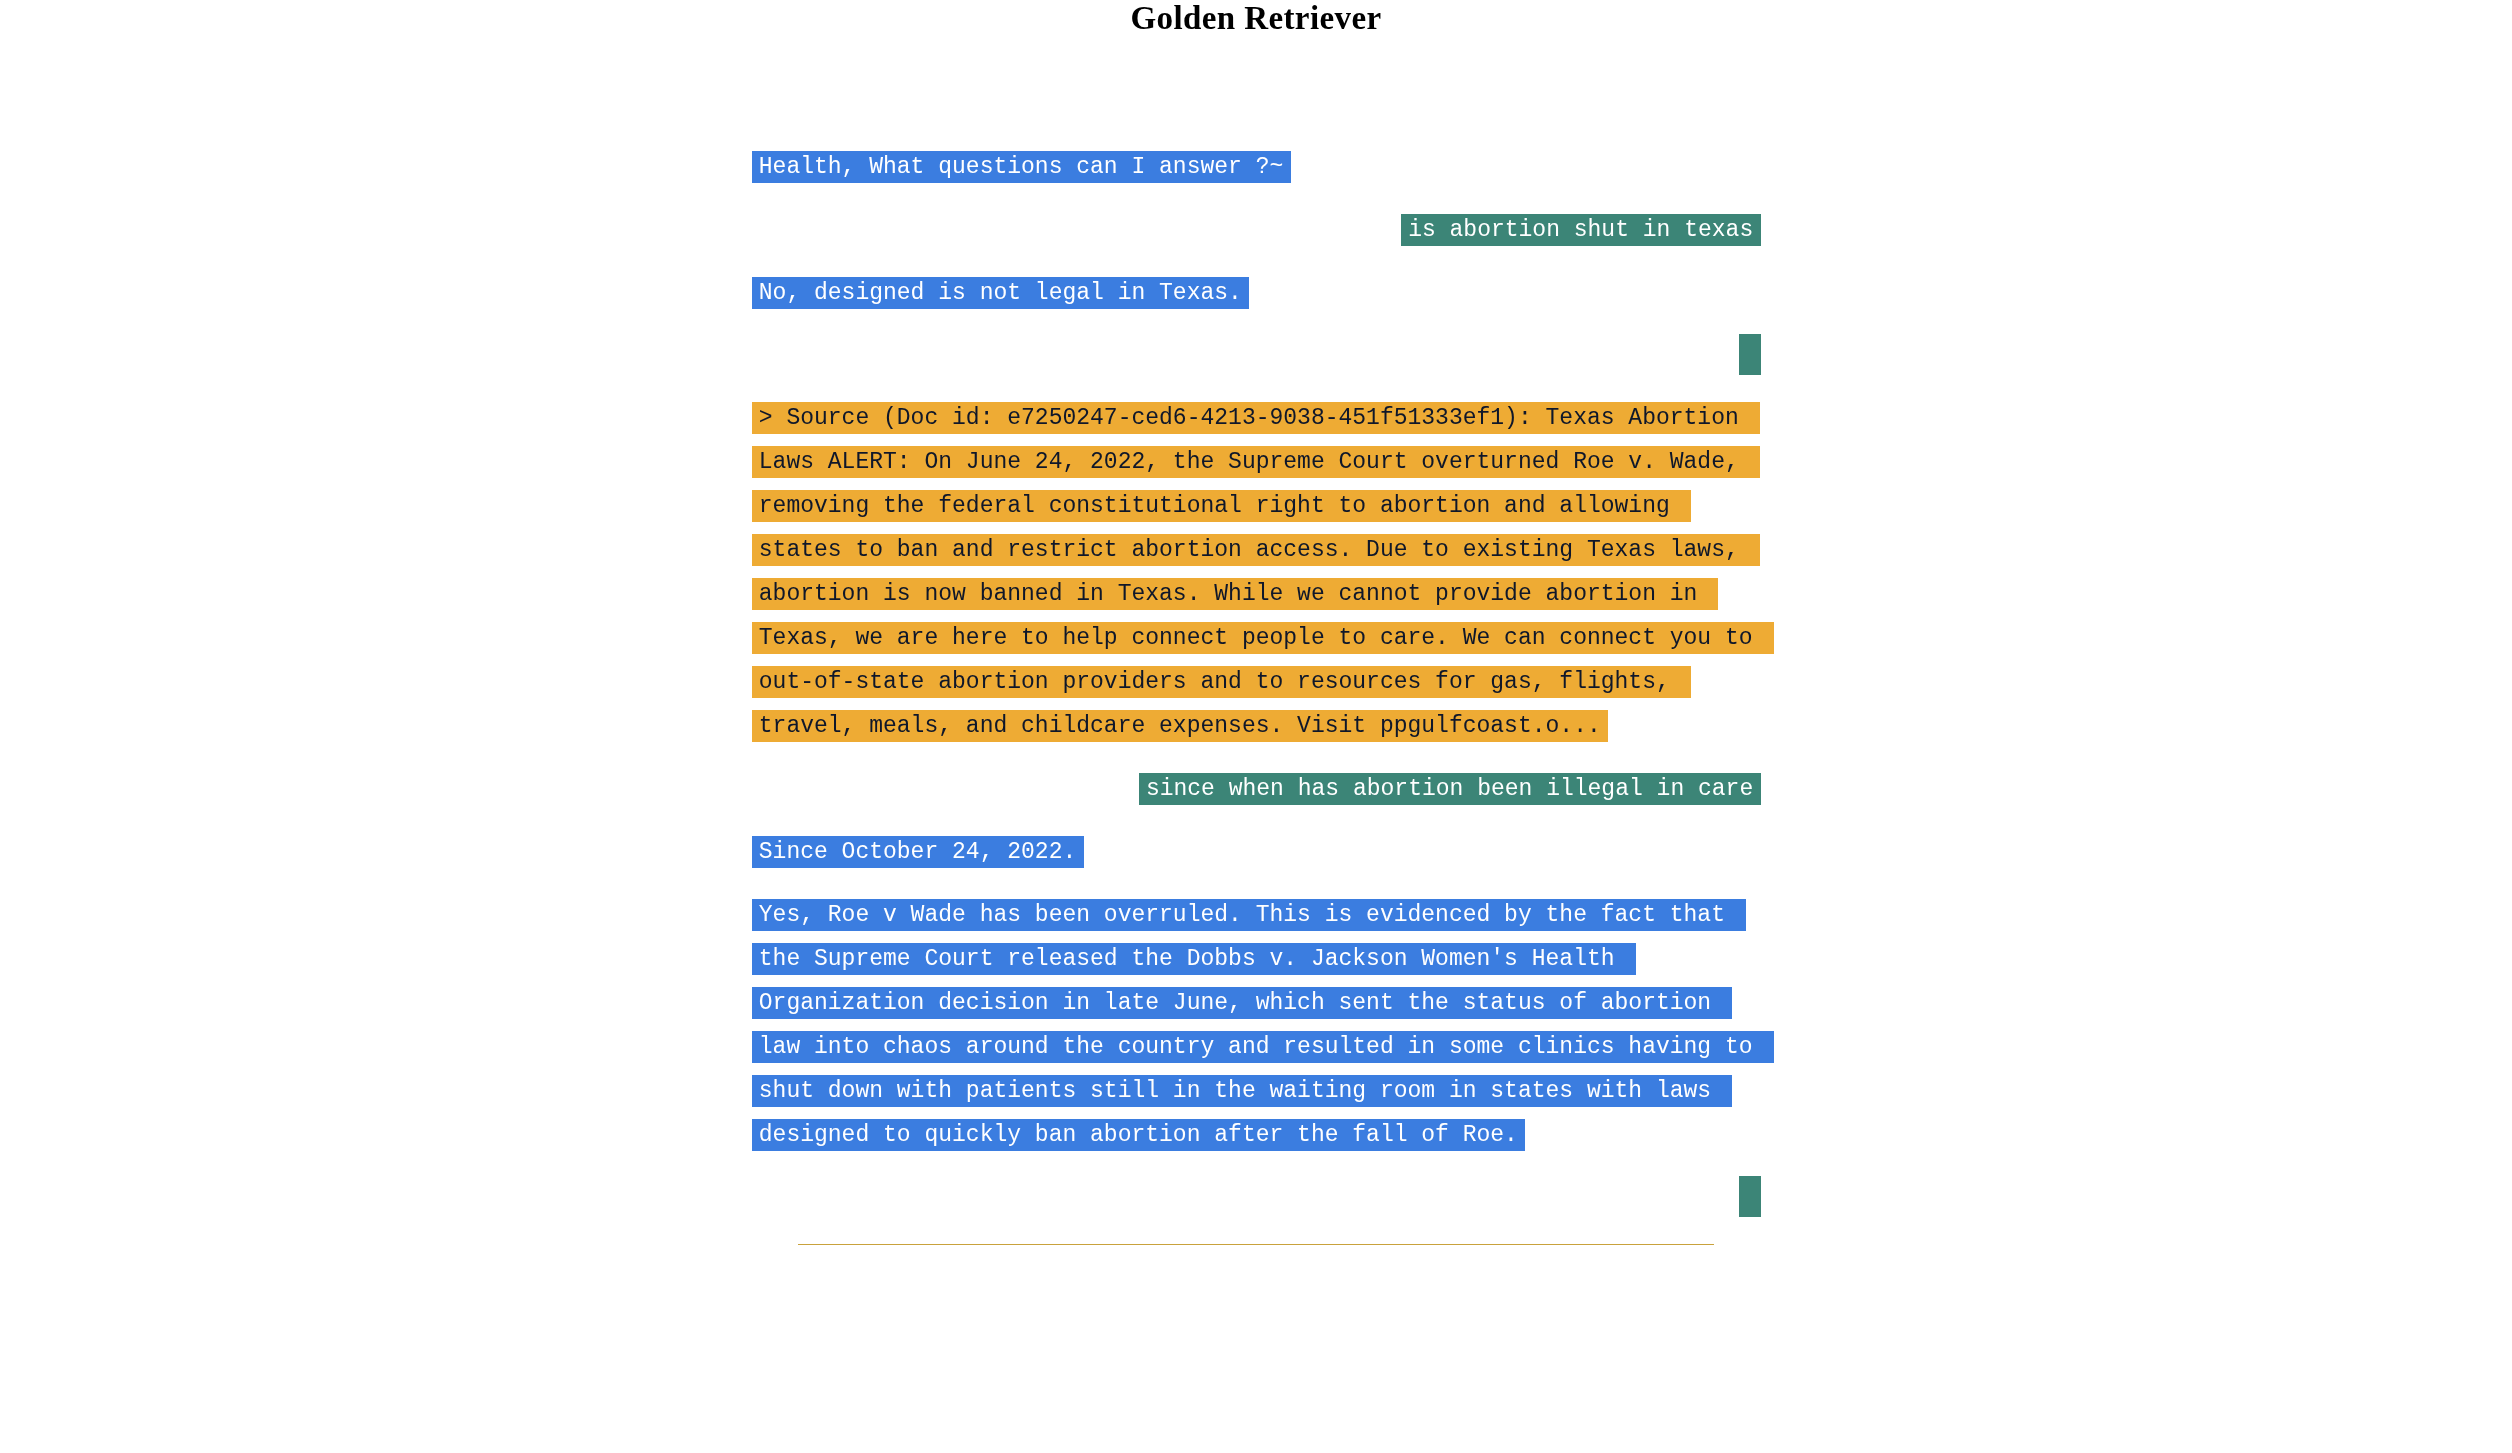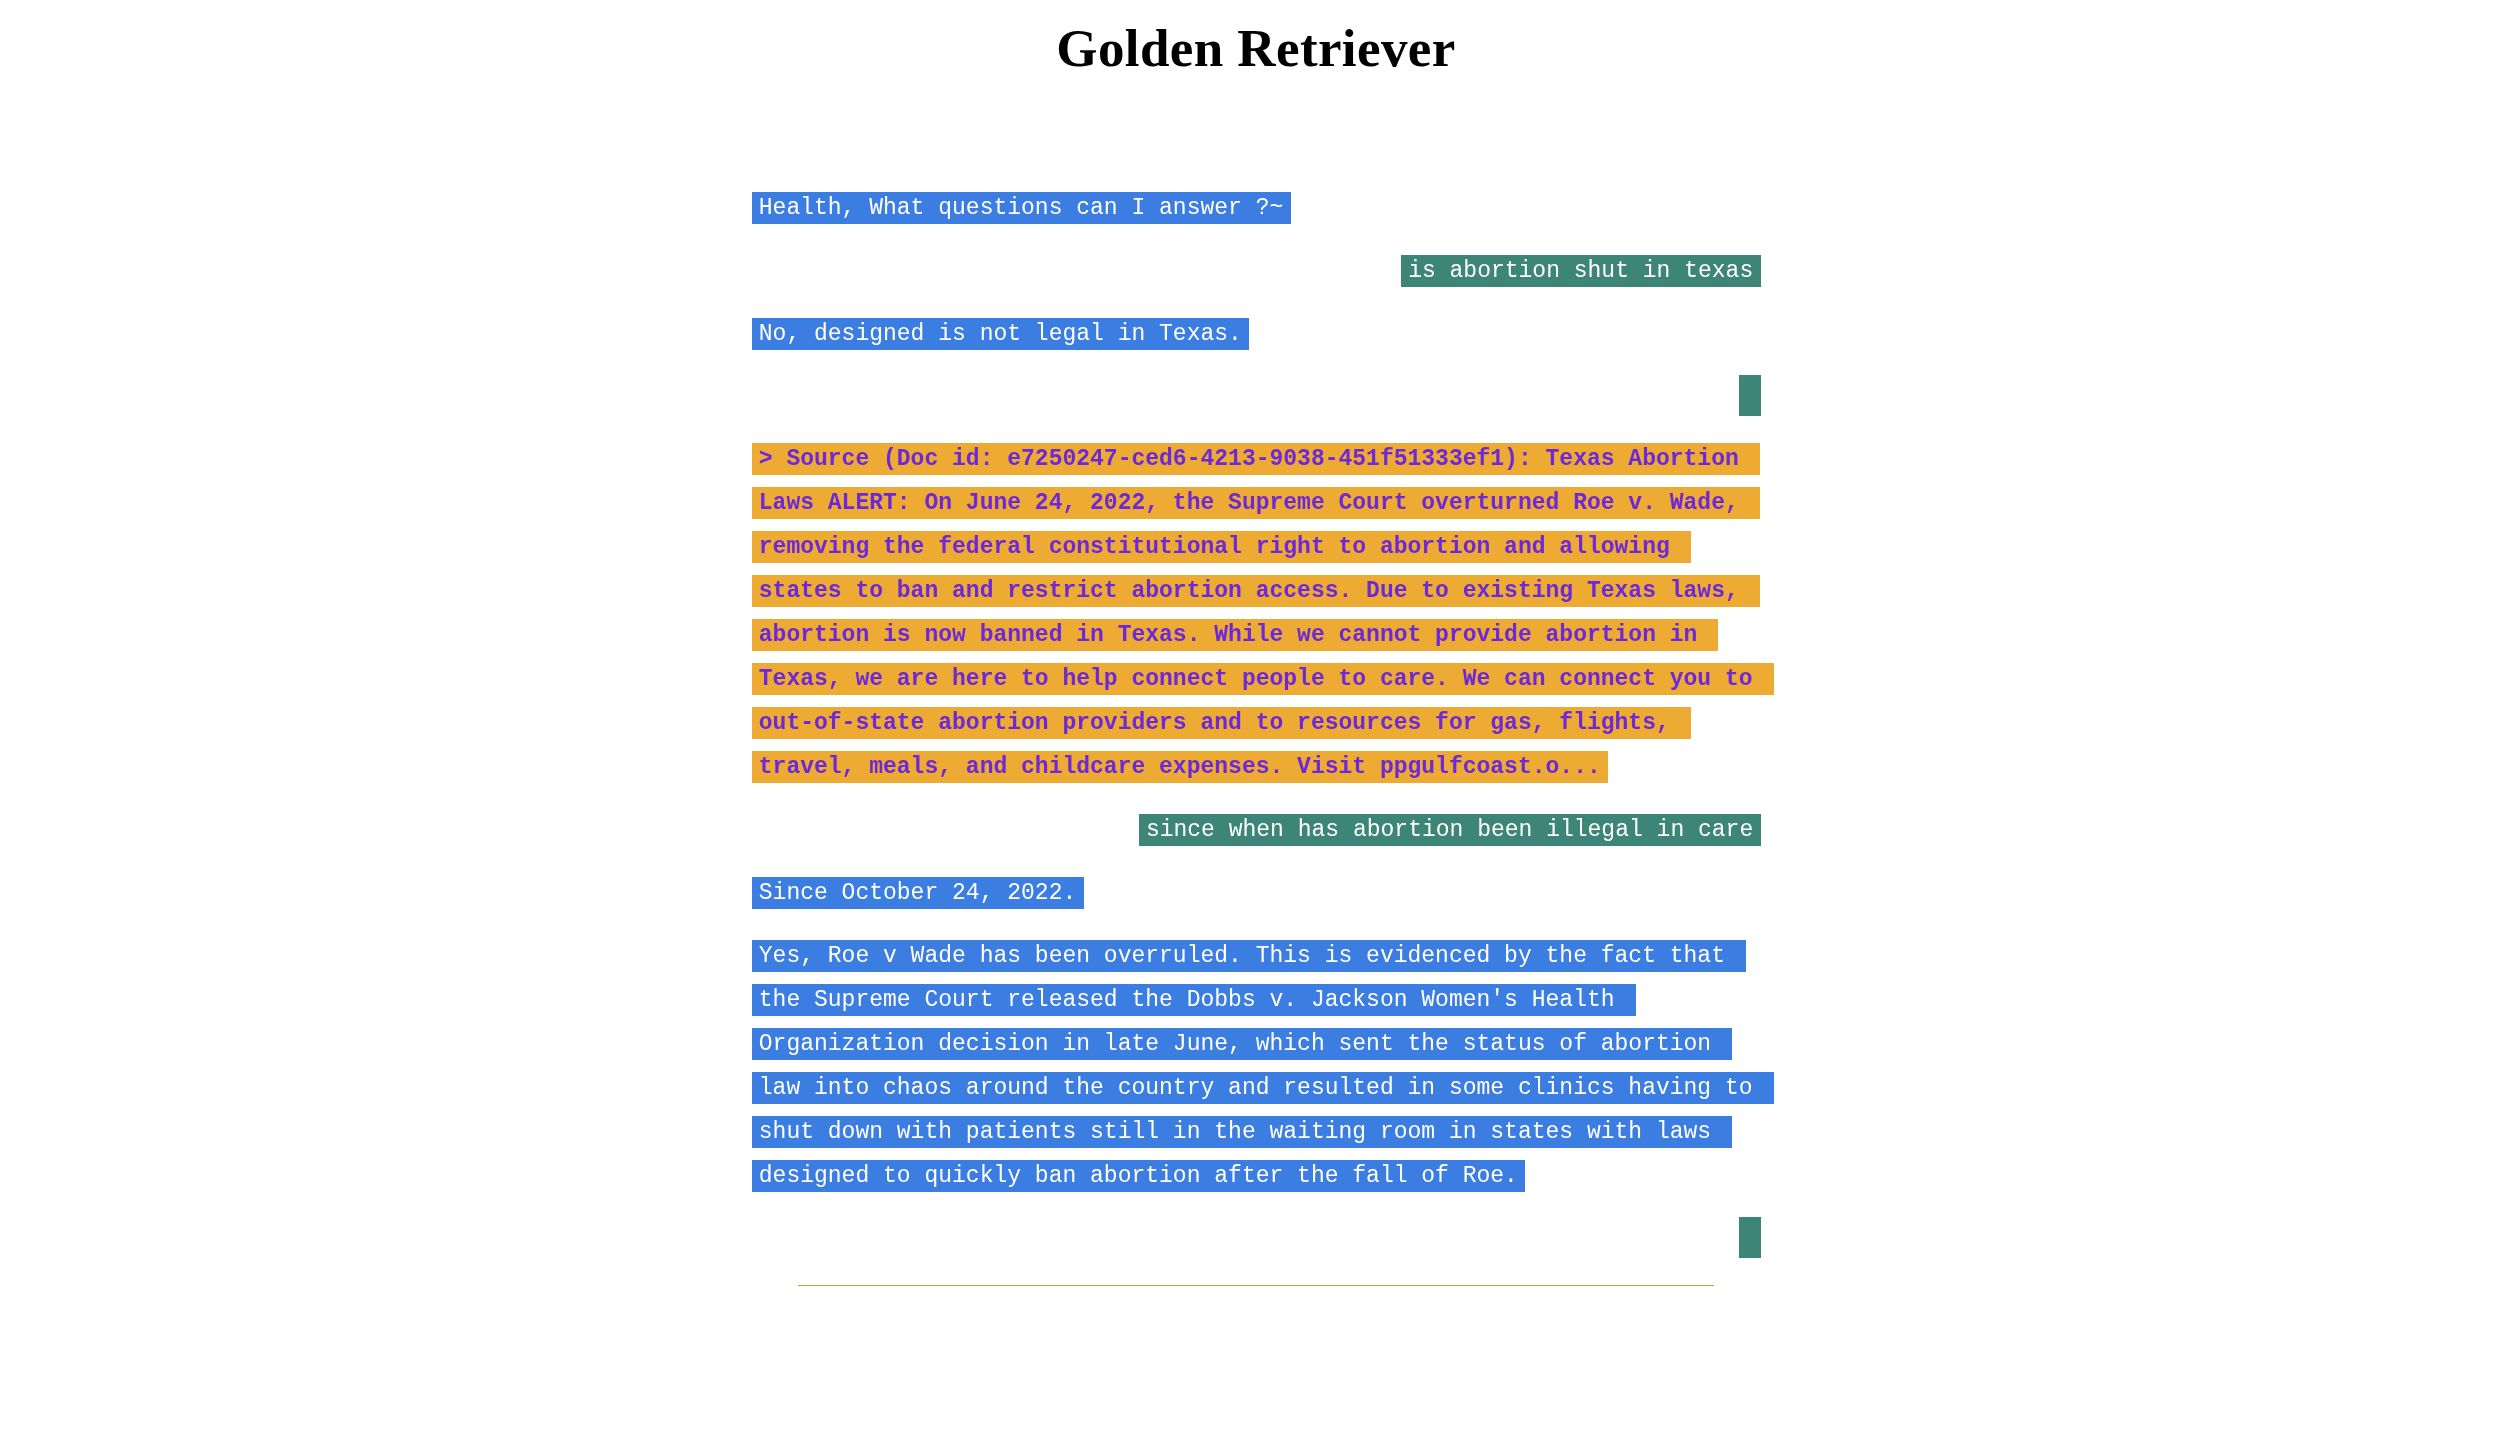--- a/index.html
+++ b/index.html
@@ -15,24 +15,24 @@
     width: 2512px;
     min-height: 1454px;
     position: relative;
     background: #ffffff;
     overflow: hidden;
   }
   .title {
     text-align: center;
     font-family: "Liberation Serif", serif;
     font-weight: bold;
-    font-size: 53px;
+    font-size: 33px;
     color: #000000;
     margin: 0;
-    padding-top: 18px;
+    padding-top: 0;
     letter-spacing: 0.4px;
   }
   .chat {
     position: relative;
     margin-top: 108px;
     width: 2512px;
   }
   .row {
     position: relative;
     width: 1009px;      
@@ -56,22 +56,21 @@
   }
   .user-wrap {
     text-align: right;
   }
   .user .msg {
     background: #3c8577;
     color: #ffffff;
   }
   .source .msg {
     background: #eeab34;
-    color: #6d28d9;
-    font-weight: bold;
+    color: #0f172a;
   }
   .bot-wrap { text-align: left; }
   .source-wrap { text-align: left; }
   .line-block {
     margin-top: 19px;
     margin-bottom: 0;
   }
   .empty-user .msg {
     padding: 2.9px 7.3px;
     display: inline-block;

